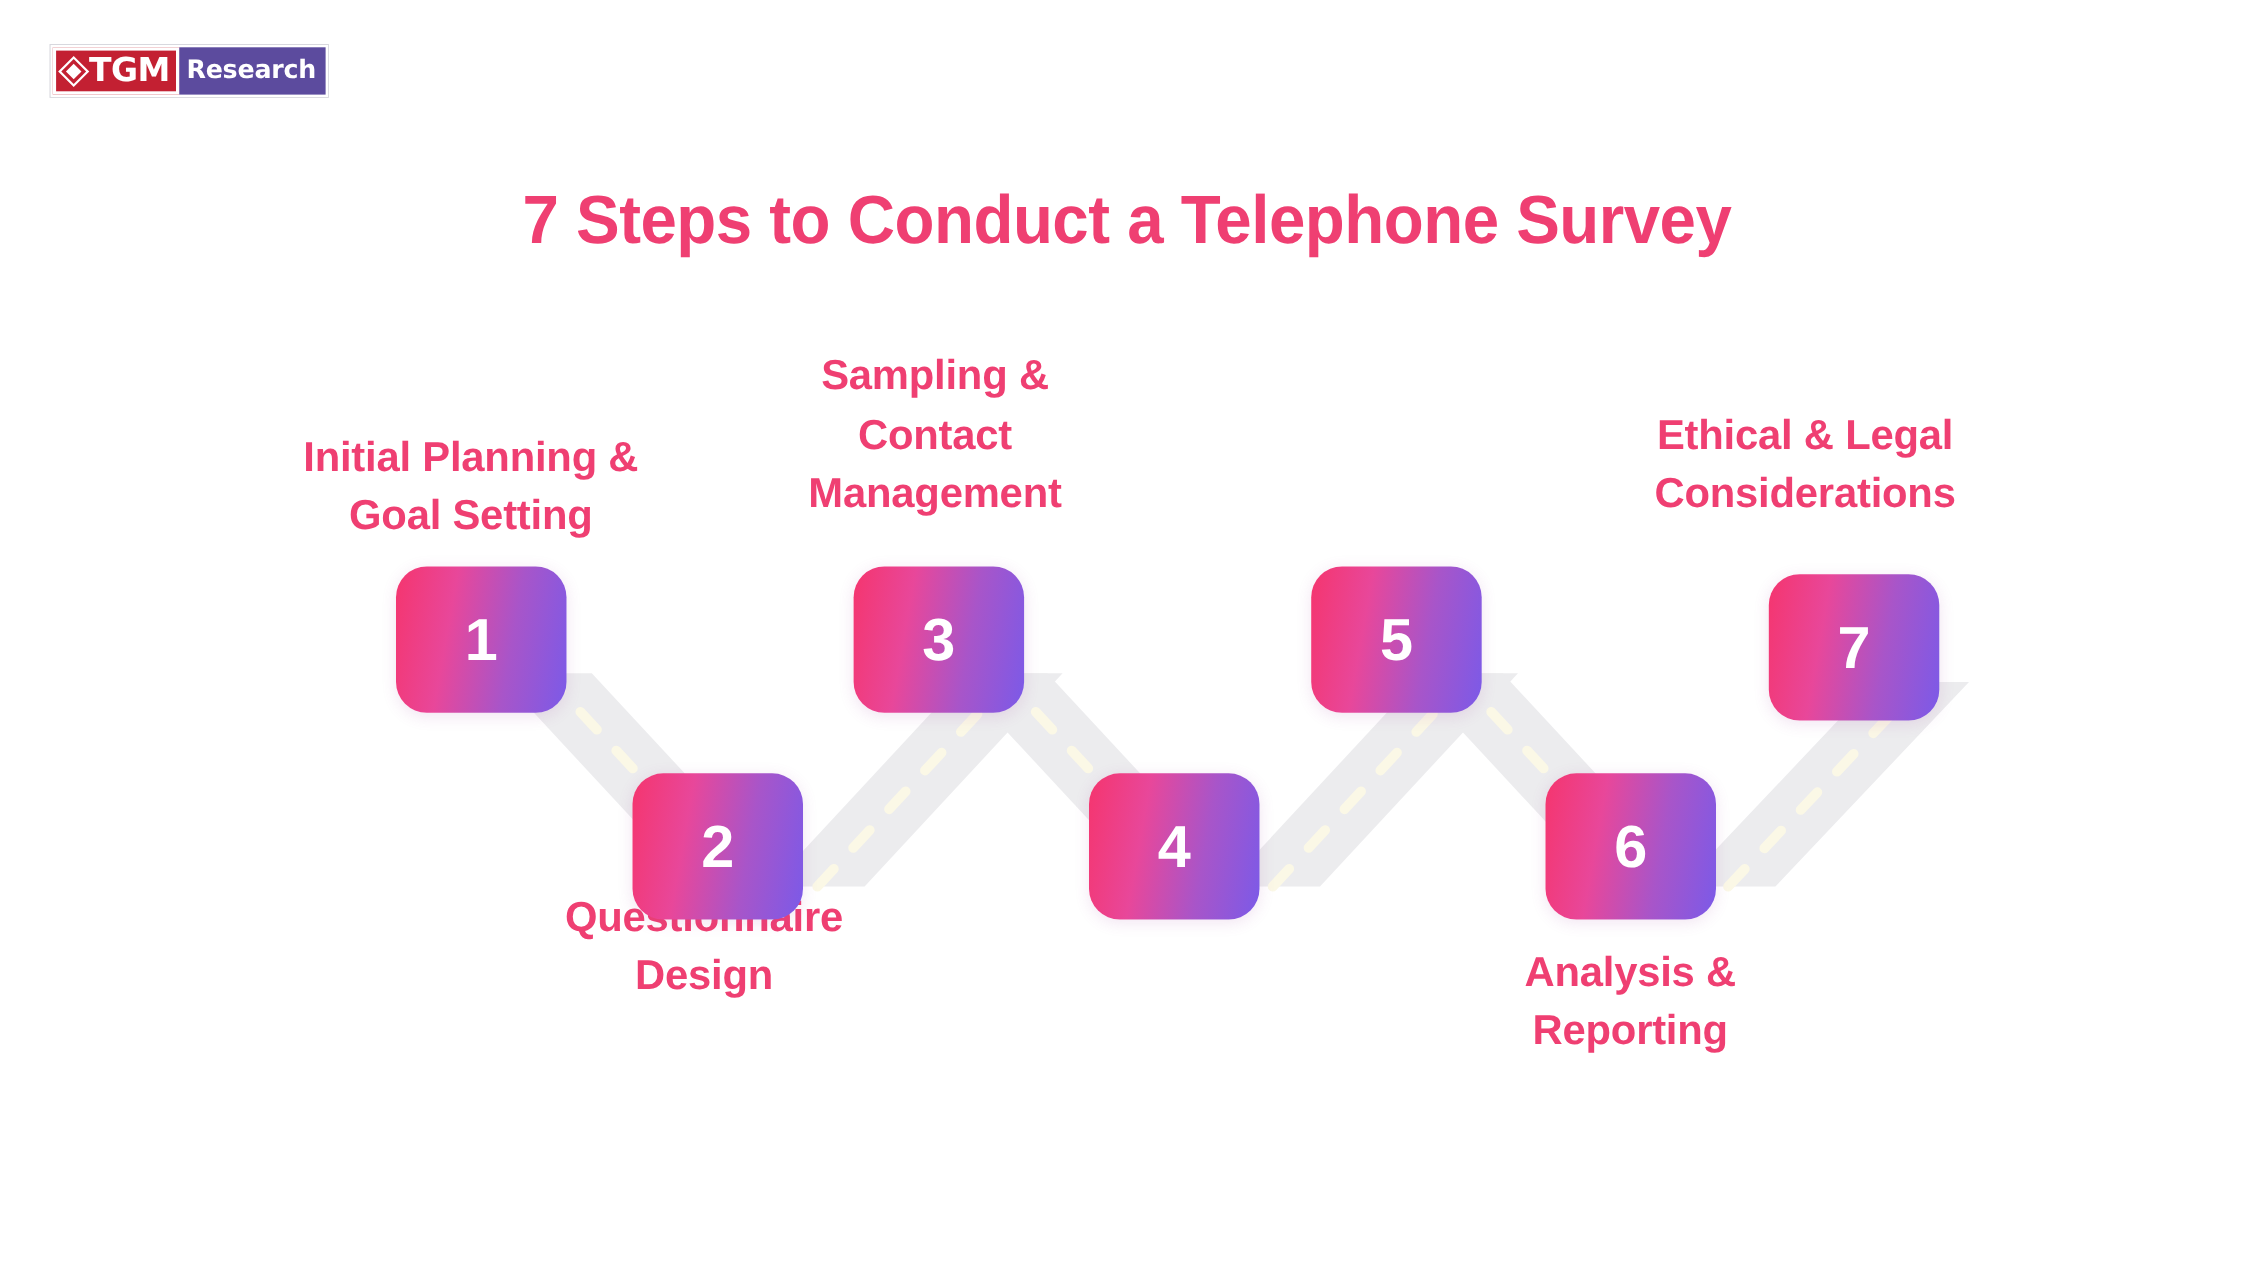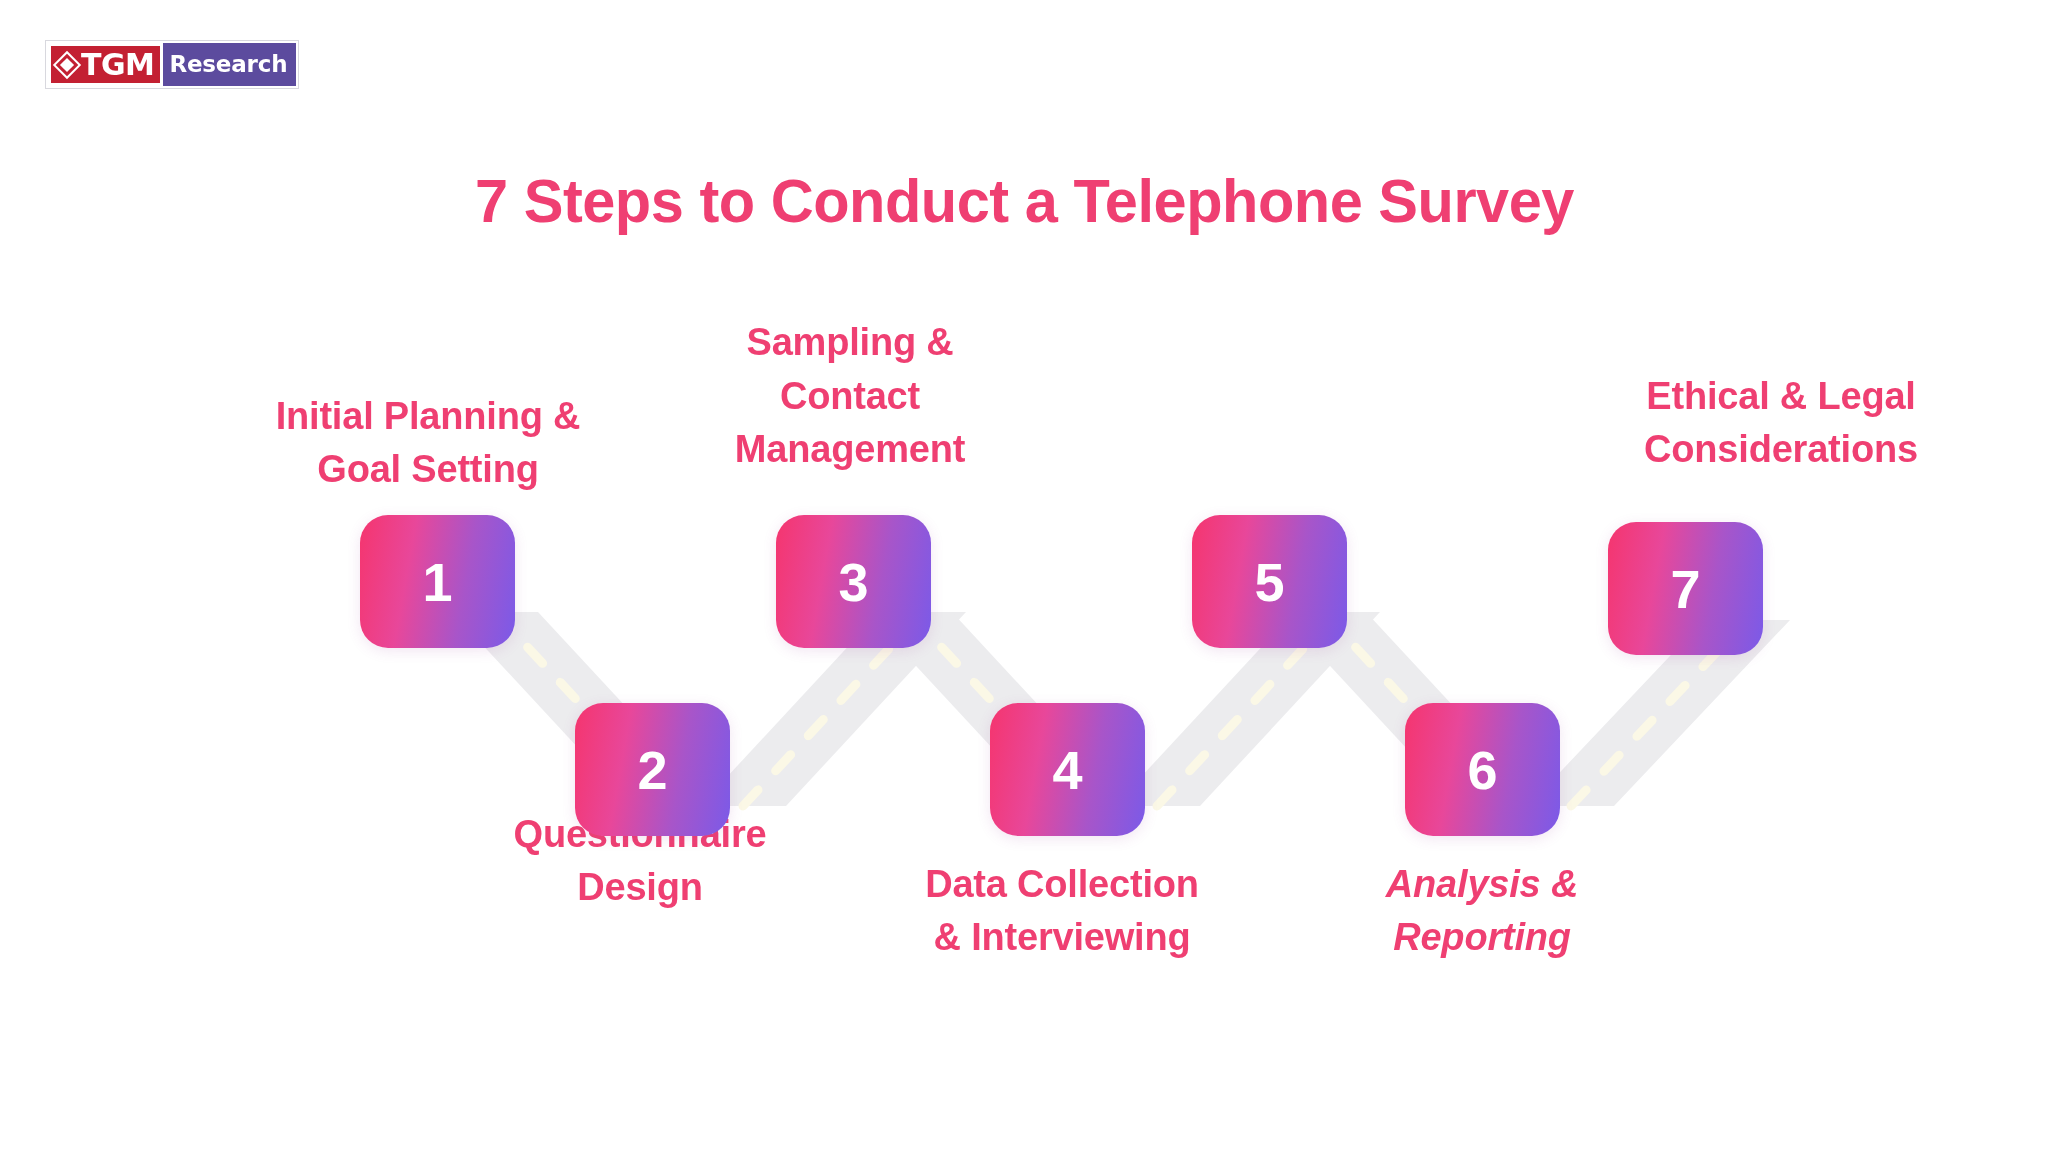--- a/index.html
+++ b/index.html
@@ -185,27 +185,26 @@
       <line x1="1323" y1="612" x2="1503" y2="806"></line>
       <line x1="1571" y1="806" x2="1747" y2="620"></line>
     </g>
   </svg>
 
   <div class="step-label above" style="left:238px; top:376px; width:380px; height:120px;">Initial Planning &amp;<br>Goal Setting</div>
 
   <div class="step-label above" style="left:660px; top:330px; width:380px; height:146px;">Sampling &amp;<br>Contact<br>Management</div>
 
 
-  <div class="step-label above" style="left:1586px; top:356px; width:390px; height:120px;">Ethical &amp; Legal<br>Considerations</div>
+  <div class="step-label above" style="left:1446px; top:356px; width:390px; height:120px;">Ethical &amp; Legal<br>Considerations</div>
 
   <div class="step-label" style="left:450px; top:808px; width:380px;">Questionnaire<br>Design</div>
 
-  <div class="step-label" style="left:872px; top:858px; width:380px;">Data Collection<br>&amp; Interviewing</div>
-
-  <div class="step-label" style="left:1292px; top:858px; width:380px;font-style:italic;">Analysis &amp;<br>Reporting</div>
+
+  <div class="step-label" style="left:1292px; top:858px; width:380px;">Analysis &amp;<br>Reporting</div>
 
   <div class="step-box" style="left:360px; top:515px; width:155px; height:133px;">1</div>
 
   <div class="step-box" style="left:776px; top:515px; width:155px; height:133px;">3</div>
 
   <div class="step-box" style="left:1192px; top:515px; width:155px; height:133px;">5</div>
 
   <div class="step-box" style="left:1608px; top:522px; width:155px; height:133px;">7</div>
 
   <div class="step-box" style="left:575px; top:703px; width:155px; height:133px;">2</div>

